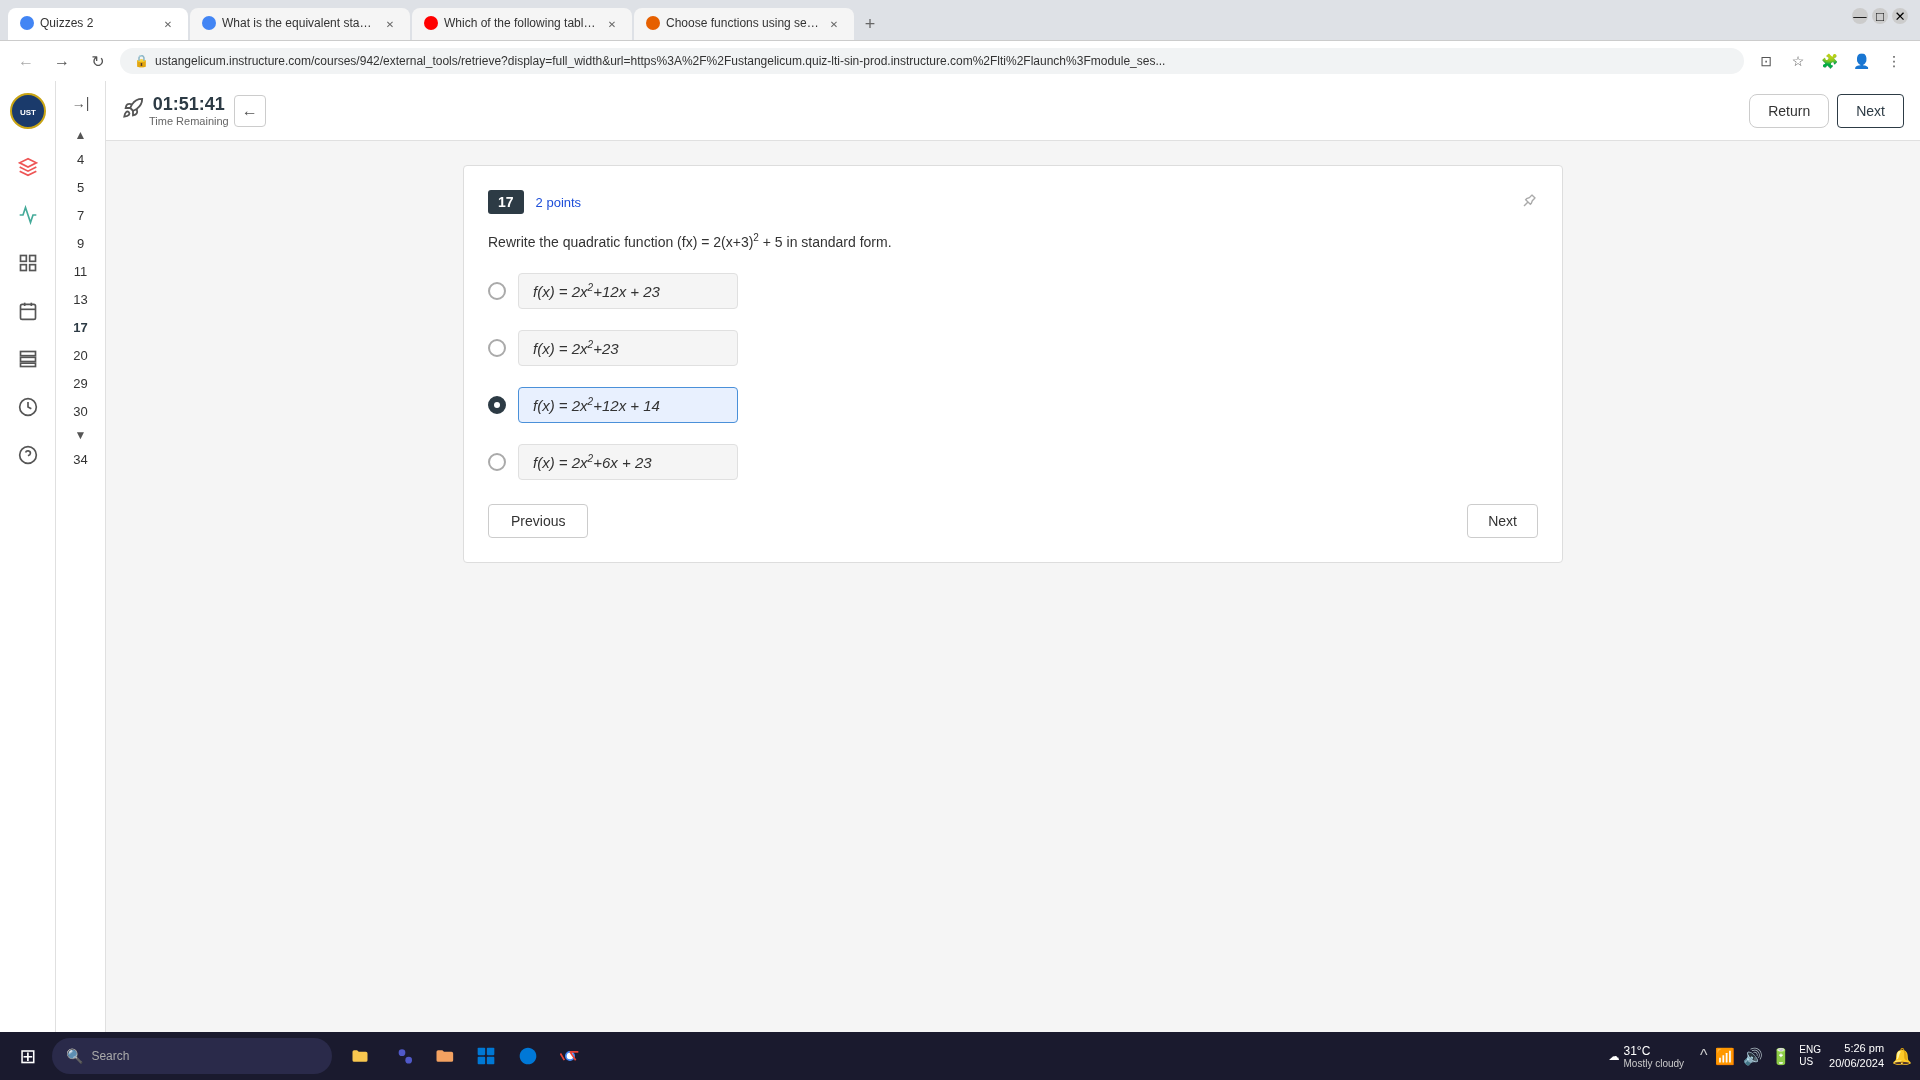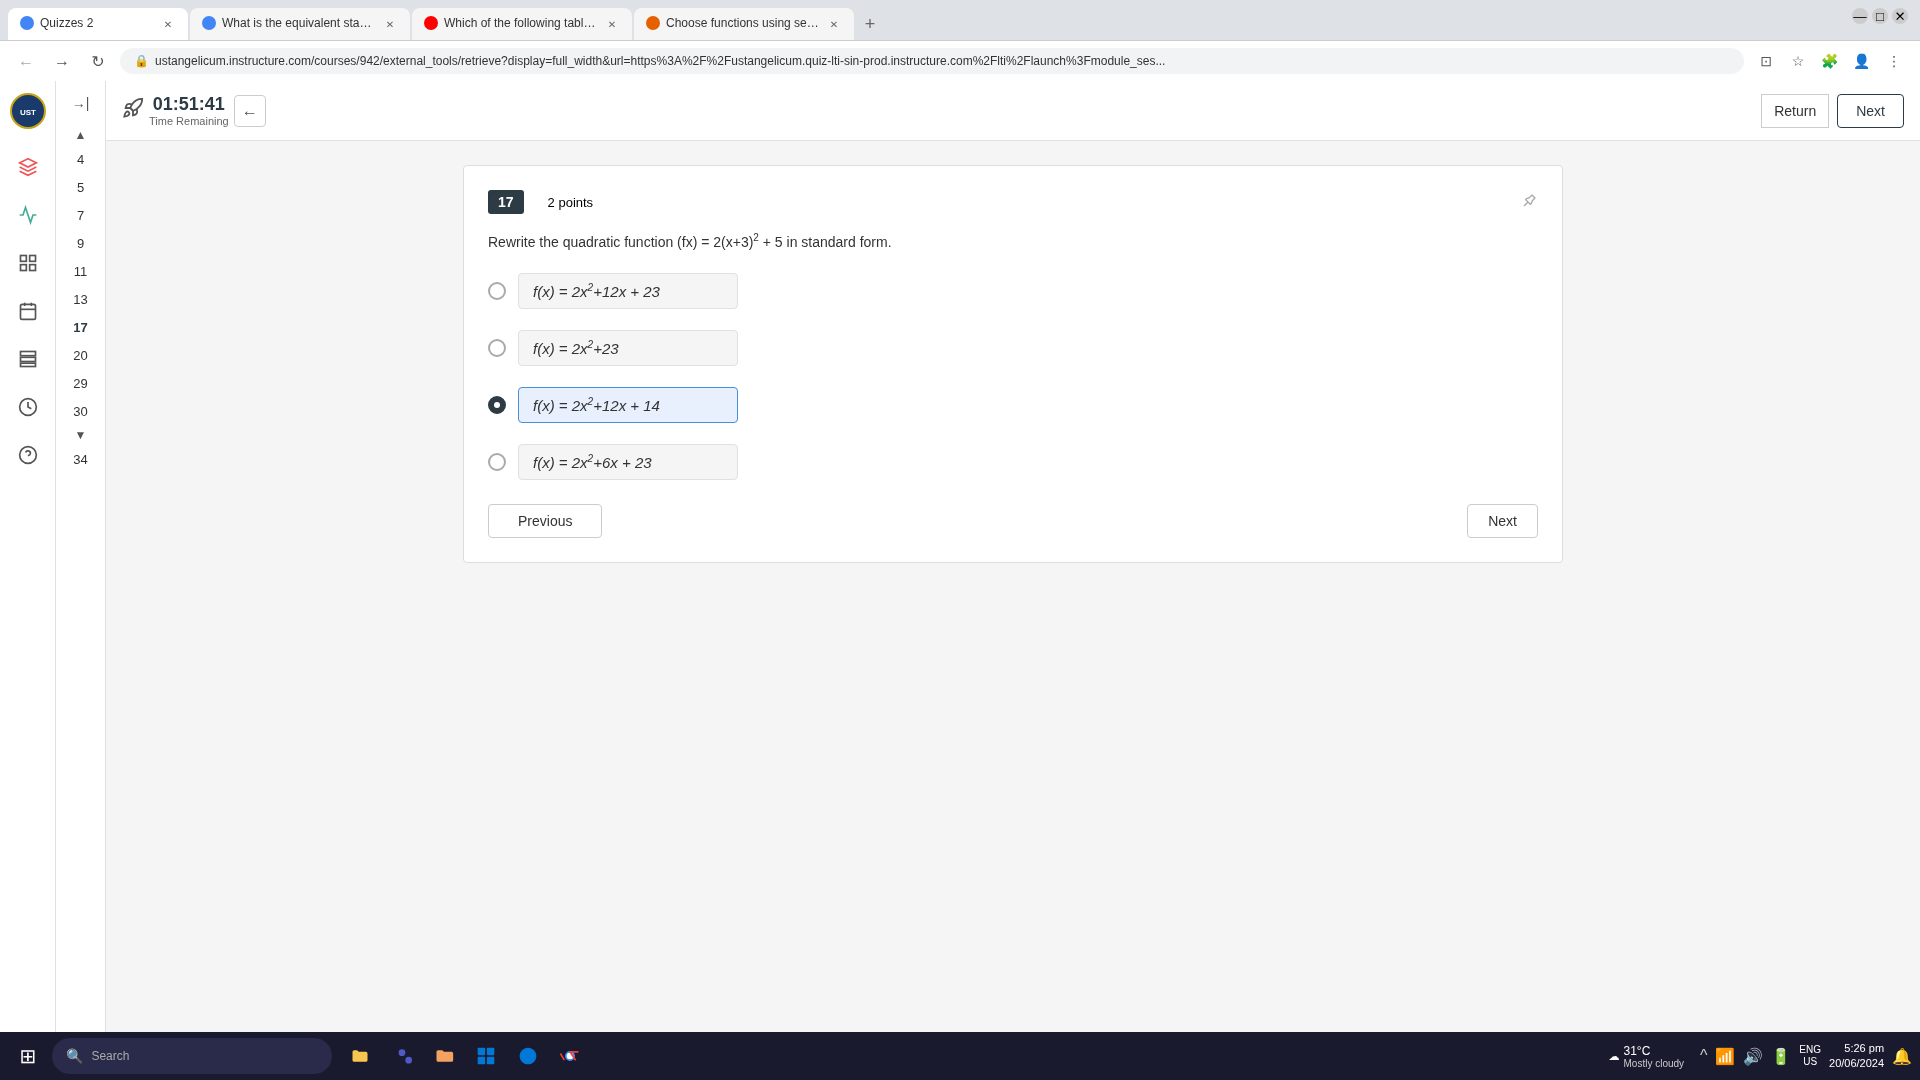--- a/index.html
+++ b/index.html
@@ -48,47 +48,47 @@
 
     
     .top-bar { background: #fff; border-bottom: 1px solid #e0e0e0; display: flex; align-items: center; justify-content: space-between; padding: 0 16px; height: 60px; }
     .top-bar-left { display: flex; align-items: center; gap: 5px; }
     .rocket-icon { font-size: 20px; color: #555; }
     .timer-section { display: flex; flex-direction: column; align-items: center; }
     .timer-value { font-size: 18px; font-weight: 600; color: #2d3b45; }
     .timer-label { font-size: 11px; color: #666; }
     .back-arrow-btn { width: 32px; height: 32px; display: flex; align-items: center; justify-content: center; border: 1px solid #ccc; border-radius: 4px; cursor: pointer; font-size: 16px; color: #555; }
     .top-bar-right { display: flex; gap: 8px; }
-    .btn-return { padding: 8px 12px; border: 1px solid #ccc; background: #fff; border-radius: 0; cursor: pointer; font-size: 14px; color: #333; }
+    .btn-return { padding: 8px 18px; border: 1px solid #ccc; background: #fff; border-radius: 8px; cursor: pointer; font-size: 14px; color: #333; }
     .btn-next-top { padding: 8px 18px; border: 1px solid #2d3b45; background: #fff; border-radius: 4px; cursor: pointer; font-size: 14px; color: #2d3b45; }
 
     
     .question-area { flex: 1; padding: 24px; background: #f5f5f5; }
     .question-card { background: #fff; border: 1px solid #ddd; border-radius: 4px; padding: 24px; max-width: 1100px; margin: 0 auto; }
     .question-header { display: flex; align-items: center; gap: 12px; margin-bottom: 16px; }
     .question-badge { background: #2d3b45; color: #fff; font-size: 14px; font-weight: bold; padding: 4px 10px; border-radius: 3px; }
-    .question-points { font-size: 13px; color: #000000; margin-left: 12px; }
+    .question-points { font-size: 13px; color: #1d4ed8; }
     .pin-icon { margin-left: auto; font-size: 16px; color: #aaa; cursor: pointer; }
     .question-text { font-size: 14px; color: #333; margin-bottom: 20px; line-height: 1.5; }
     .question-text sup { font-size: 10px; }
 
     
     .answer-options { display: flex; flex-direction: column; gap: 21px; }
     .answer-option { display: flex; align-items: center; gap: 12px; }
     .radio-btn { width: 18px; height: 18px; border-radius: 50%; border: 2px solid #aaa; flex-shrink: 0; cursor: pointer; display: flex; align-items: center; justify-content: center; }
     .radio-btn.selected { border-color: #2d3b45; background: #2d3b45; }
     .radio-btn.selected::after { content: ''; width: 6px; height: 6px; border-radius: 50%; background: #fff; }
     .answer-box { background: #f5f5f5; border: 1px solid #e0e0e0; border-radius: 4px; padding: 8px 14px; font-size: 14px; color: #333; min-width: 220px; display: flex; align-items: center; cursor: pointer; }
     .answer-box.selected-bg { background: #e8f0fe; border-color: #4a90d9; }
     .math-text { font-style: italic; font-size: 15px; }
     .math-text sup { font-size: 10px; }
 
     
     .nav-buttons { display: flex; justify-content: space-between; align-items: center; margin-top: 24px; }
-    .btn-prev { padding: 8px 29px; border: 1px solid #ccc; background: #fff; border-radius: 4px; cursor: pointer; font-size: 14px; color: #333; }
+    .btn-prev { padding: 8px 22px; border: 1px solid #ccc; background: #fff; border-radius: 4px; cursor: pointer; font-size: 14px; color: #333; }
     .btn-next { padding: 8px 20px; border: 1px solid #ccc; background: #fff; border-radius: 4px; cursor: pointer; font-size: 14px; color: #333; }
 
     
     .taskbar { position: fixed; bottom: 0; left: 0; width: 100%; height: 48px; background: #1a1a2e; display: flex; align-items: center; padding: 0 8px; gap: 4px; z-index: 1000; }
     .taskbar-start { width: 40px; height: 40px; display: flex; align-items: center; justify-content: center; cursor: pointer; }
     .taskbar-start-icon { font-size: 20px; color: #fff; }
     .search-bar { display: flex; align-items: center; background: #2a2a4a; border-radius: 20px; padding: 4px 14px; gap: 8px; min-width: 280px; height: 36px; cursor: pointer; }
     .search-icon { font-size: 14px; color: #aaa; }
     .search-text { font-size: 12px; color: #aaa; }
     .taskbar-apps { display: flex; align-items: center; gap: 2px; margin-left: 4px; }
@@ -383,21 +383,21 @@
       <div>
         <div style="color:#fff;font-size:12px;">31°C</div>
         <div style="color:#ccc;font-size:10px;">Mostly cloudy</div>
       </div>
     </div>
     <div class="taskbar-systray">
       <span class="tray-icon">^</span>
       <span class="tray-icon">📶</span>
       <span class="tray-icon">🔊</span>
       <span class="tray-icon">🔋</span>
-      <span class="tray-icon" style="font-size:10px;color:#fff;line-height:1.2;text-align:center;">ENG<br>US</span>
+      <span class="tray-icon" style="font-size:10px;color:#fff;line-height:1.2;">ENG<br>US</span>
       <div class="taskbar-clock">
         <div>5:26 pm</div>
         <div>20/06/2024</div>
       </div>
       <span class="tray-icon">🔔</span>
     </div>
   </div>
 </div>
 
 </body></html>

